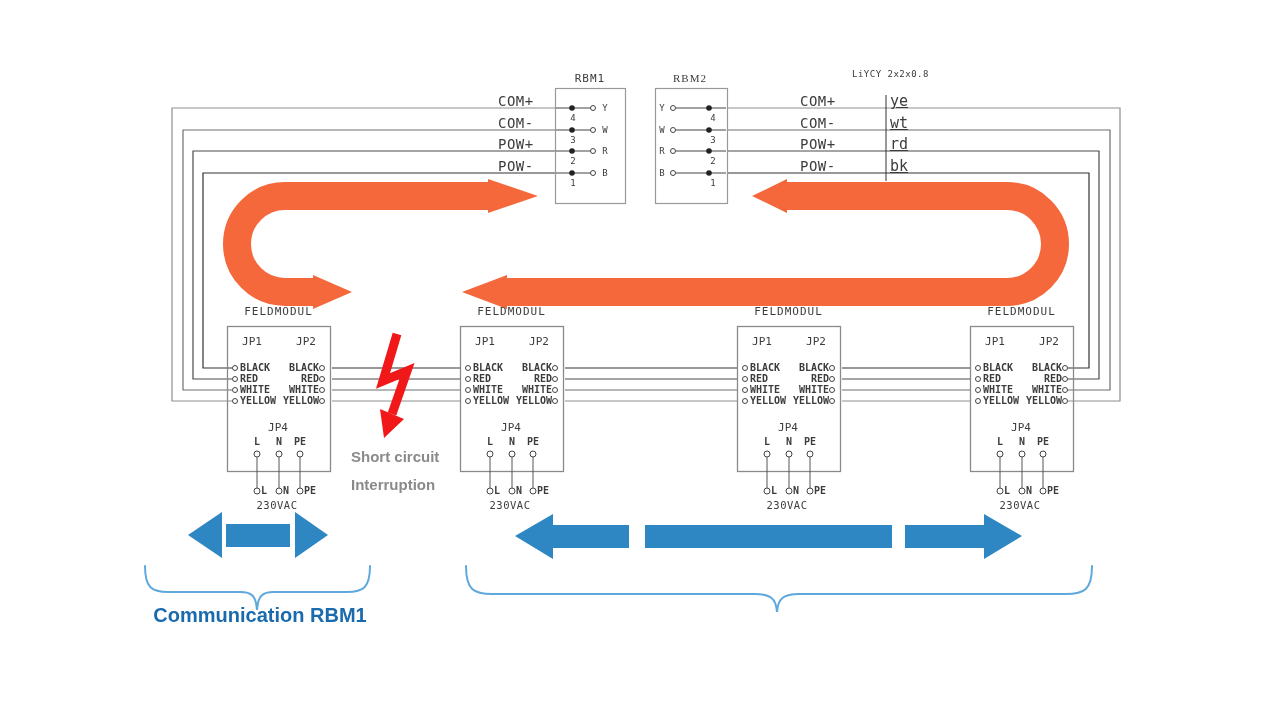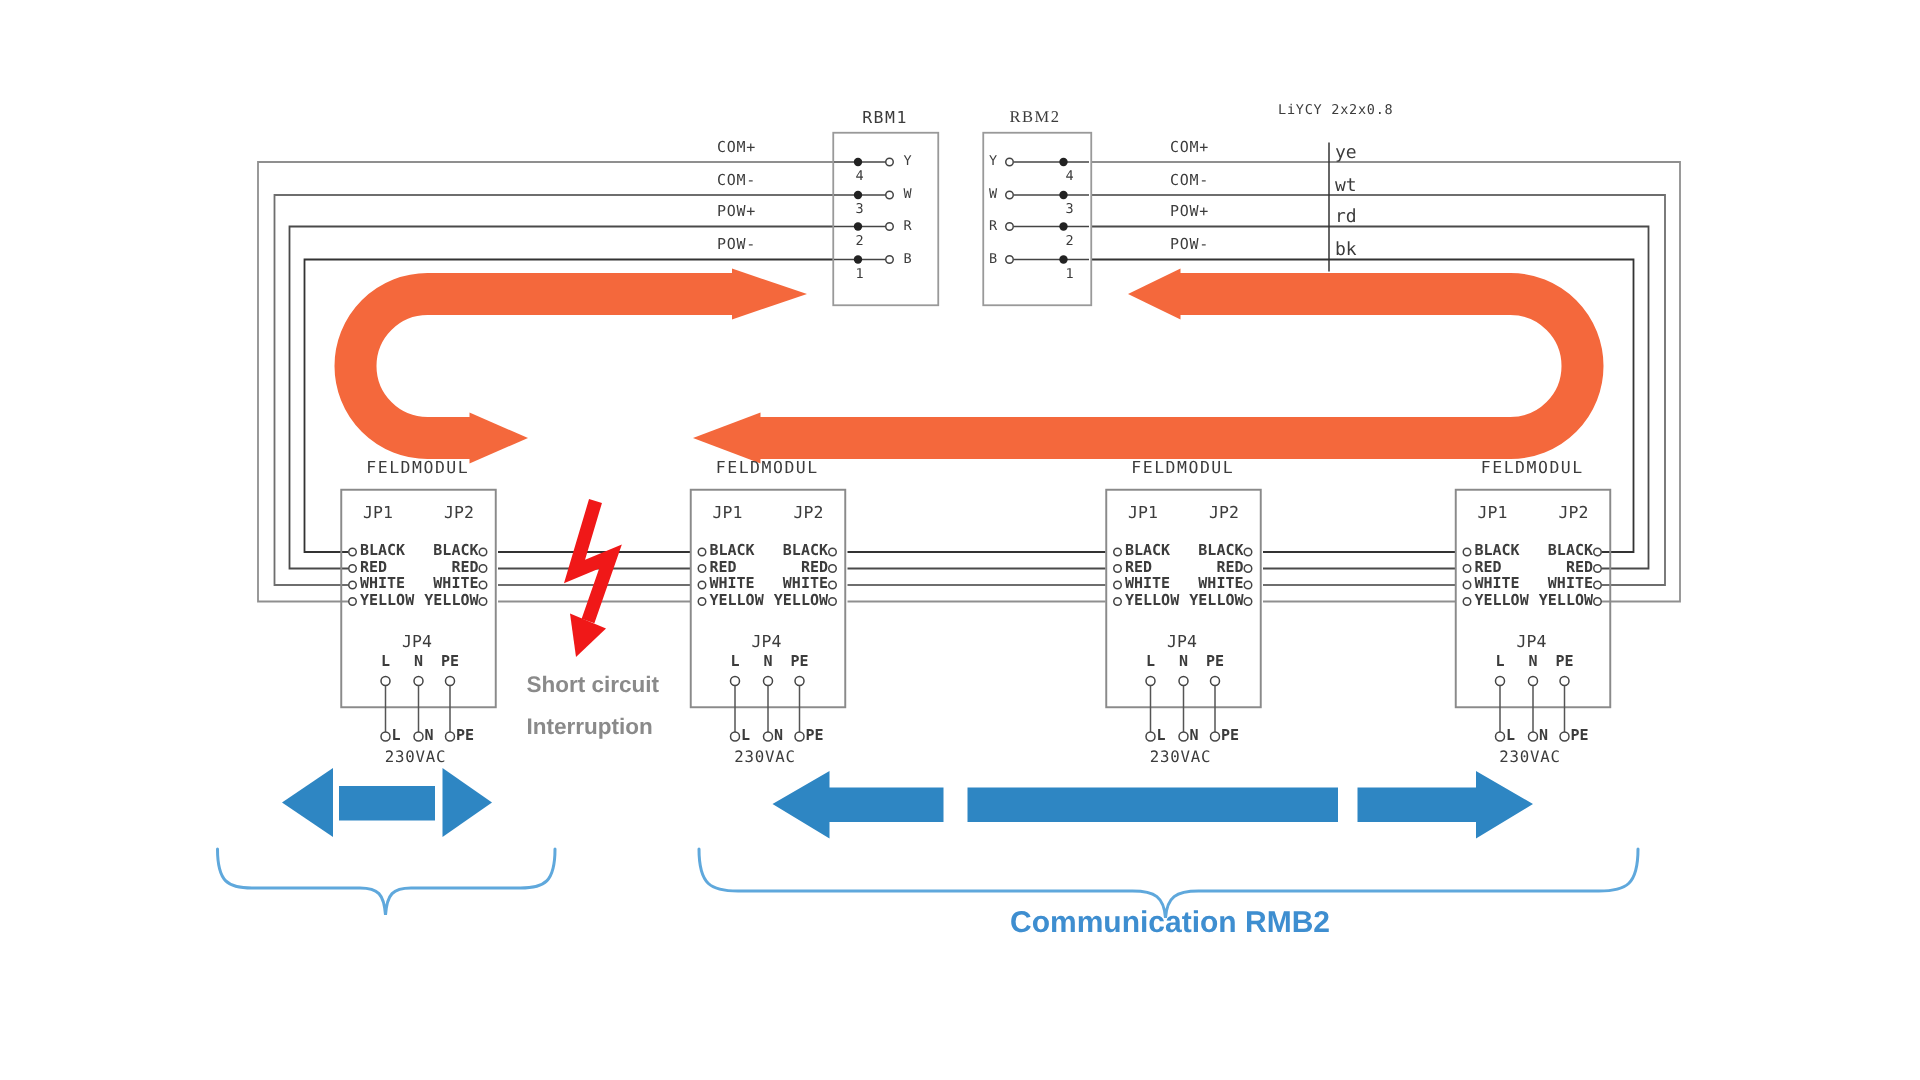--- a/index.html
+++ b/index.html
@@ -3,24 +3,24 @@
 <meta charset="utf-8">
 <style>
   html,body{margin:0;padding:0;background:#fff;}
   #canvas{position:relative;width:1280px;height:720px;background:#fff;overflow:hidden;
           font-family:"DejaVu Sans Mono",monospace;color:#3a3a3a;}
   #wires-svg{position:absolute;left:0;top:0;z-index:0;}
   .lbl{position:absolute;z-index:2;white-space:nowrap;}
   .din{font-family:"DejaVu Sans Mono",monospace;color:#3c3c3c;}
   
   .rbm-name{width:70px;top:72px;font-size:11px;letter-spacing:1px;text-align:center;}
-  .sig{font-size:10px;letter-spacing:0.5px;}
+  .sig{font-size:14px;letter-spacing:0.5px;margin-left:20px;}
   .pinletter{font-size:9px;width:14px;text-align:center;height:12px;line-height:12px;}
   .pinnum{font-size:9px;width:14px;text-align:center;height:11px;line-height:11px;}
-  .wtag{font-size:12px;height:12px;line-height:12px;}
+  .wtag{font-size:15px;height:12px;line-height:12px;text-decoration:underline;}
   .cable{font-size:9px;letter-spacing:0.5px;text-align:center;}
   
   .ring-title{left:400px;top:229px;width:490px;text-align:center;
               font-family:"Liberation Sans",sans-serif;font-weight:bold;font-size:21px;color:#F4683C;}
   
   .anno{font-family:"Liberation Sans",sans-serif;font-size:15px;color:#8a8a8a;font-weight:600;}
   
   .legend{font-family:"Liberation Sans",sans-serif;font-weight:bold;font-size:20px;text-align:center;}
   .legend1{left:120px;top:604px;width:280px;color:#1A6BAD;}
   .legend2{left:570px;top:604px;width:420px;color:#3E8ED0;}
@@ -214,21 +214,21 @@
 <div class="lbl din cable" style="left:852px;top:69px;">LiYCY 2x2x0.8</div>
 <div class="lbl din wtag" style="left:890px;top:95px;">ye</div>
 <div class="lbl din wtag" style="left:890px;top:117px;">wt</div>
 <div class="lbl din wtag" style="left:890px;top:138px;">rd</div>
 <div class="lbl din wtag" style="left:890px;top:160px;">bk</div>
 
 
 <div class="lbl anno" style="left:351px;top:448px;">Short circuit</div>
 <div class="lbl anno" style="left:351px;top:476px;">Interruption</div>
 
-<div class="lbl legend legend2">Communication RMB2</div>
+<div class="lbl legend legend1">Communication RBM1</div>
 
 <div class="fm" style="left: 227px;">
     <div class="fm-title">FELDMODUL</div>
     <div class="jp jp1">JP1</div>
     <div class="jp jp2">JP2</div>
     <div class="pl r0">BLACK</div>
     <div class="pl r1">RED</div>
     <div class="pl r2">WHITE</div>
     <div class="pl r3">YELLOW</div>
     <div class="pr r0">BLACK</div>

